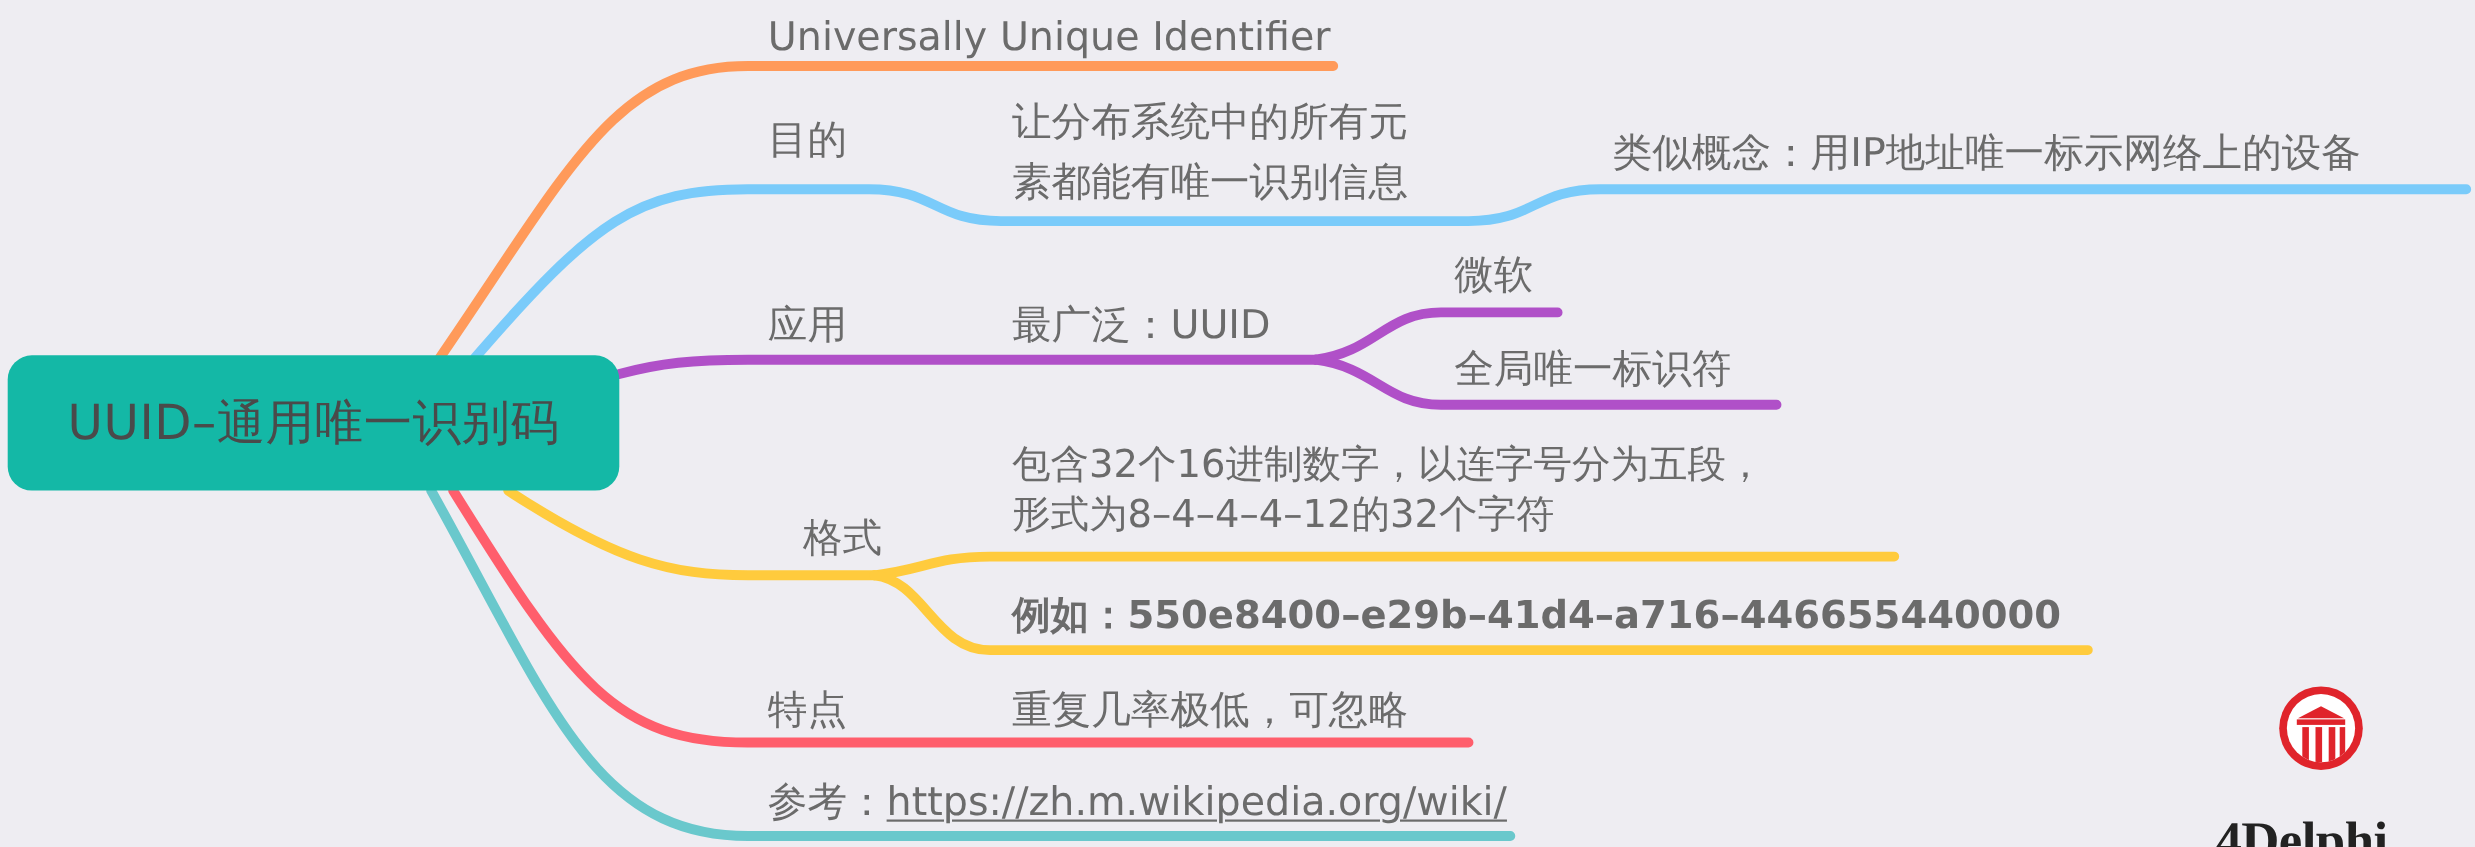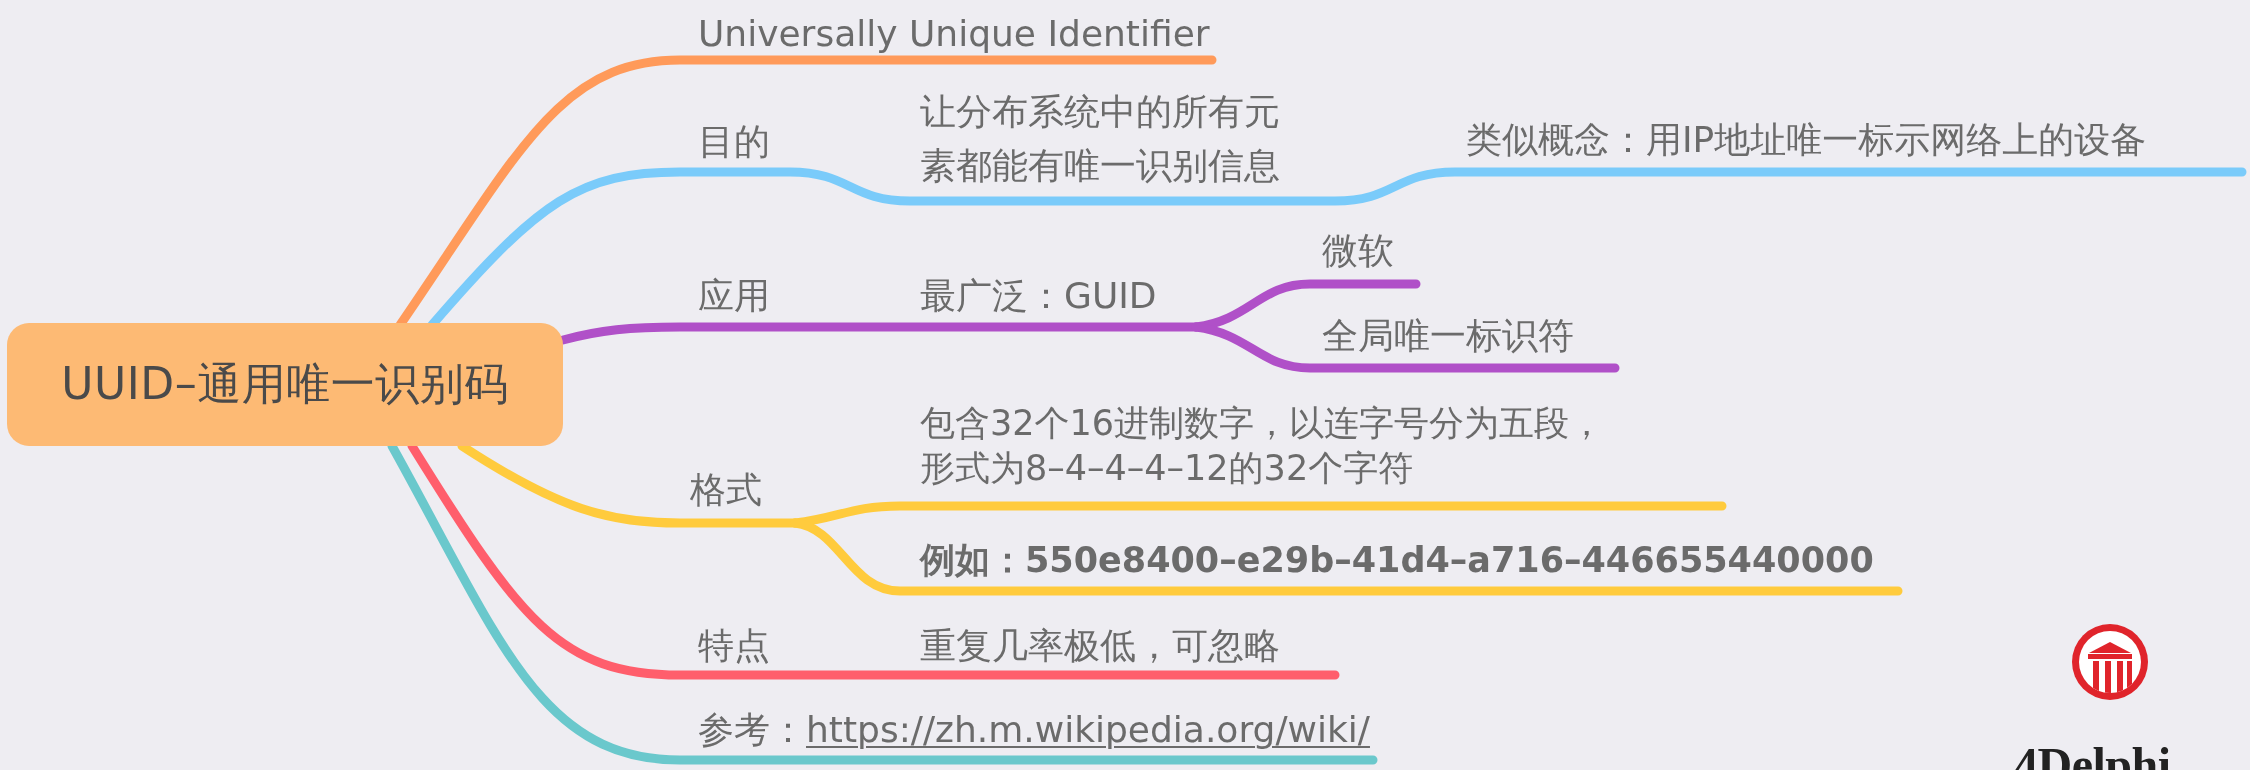--- a/index.html
+++ b/index.html
@@ -1,20 +1,20 @@
 <!DOCTYPE html>
 <html><head>
 <meta charset="utf-8">
 <style>
   html, body { margin:0; padding:0; }
   body { width:2250px; height:770px; background:#eeedf2; overflow:hidden; position:relative;
          font-family:"DejaVu Sans", "Liberation Sans", sans-serif; }
   svg.links { position:absolute; left:0; top:0; }
   .lnk { fill:none; stroke-width:9; stroke-linecap:round; }
-  .root { position:absolute; left:7px; top:323px; width:556px; height:123px; background:#fdba74;
+  .root { position:absolute; left:7px; top:323px; width:556px; height:123px; background:#14b8a6;
           border-radius:22px; display:flex; align-items:center; justify-content:center; }
   .root span { font-size:44px; color:#4a4a4a; letter-spacing:0.5px; }
   .t { position:absolute; color:#6b6b6b; font-size:36px; line-height:40px; white-space:nowrap; }
   .t.sm { font-size:35px; }
   .t a { color:#6b6b6b; text-decoration:underline; text-underline-offset:4px; text-decoration-thickness:2px;margin-top:22px; }
   .logo { position:absolute; left:2010px; top:620px; width:210px; height:150px; }
   .logo .circle { position:absolute; left:62px; top:4px; width:76px; height:76px; border-radius:50%; background:#e0242b; }
   .logo .circle .inner { position:absolute; left:7px; top:7px; width:62px; height:62px; border-radius:50%; background:#fff; overflow:hidden; }
   .logo .brand { position:absolute; left:4px; top:84px; font-family:Liberation Serif, serif;
                  font-weight:bold; font-size:48px; color:#222; letter-spacing:-0.5px;margin-top:33px; }
@@ -40,31 +40,31 @@
 
   <path class="lnk" stroke="#6AC8CC" d="M392,446 C500,640 540,760 680,760 L1373,760"></path>
 </svg>
 
 <div class="root">
   <span>UUID–通用唯一识别码</span>
 </div>
 
 <div class="t" style="left:698px; top:14px;">Universally Unique Identifier</div>
 
-<div class="t" style="left:698px; top:122px;">目的</div>
+<div class="t" style="left:698px; top:108px;">目的</div>
 <div class="t" style="left:920px; top:92px;">让分布系统中的所有元</div>
 <div class="t" style="left:920px; top:146px;">素都能有唯一识别信息</div>
 <div class="t" style="left:1466px; top:120px;">类似概念：用IP地址唯一标示网络上的设备</div>
 
 <div class="t" style="left:698px; top:276px;">应用</div>
-<div class="t" style="left:920px; top:276px;">最广泛：GUID</div>
+<div class="t" style="left:920px; top:276px;">最广泛：UUID</div>
 <div class="t" style="left:1322px; top:231px;">微软</div>
 <div class="t" style="left:1322px; top:316px;">全局唯一标识符</div>
 
-<div class="t" style="left:690px; top:470px;">格式</div>
+<div class="t" style="left:730px; top:470px;">格式</div>
 <div class="t sm" style="left:920px; top:403px;">包含32个16进制数字，以连字号分为五段，</div>
 <div class="t sm" style="left:920px; top:448px;">形式为8–4–4–4–12的32个字符</div>
 <div class="t sm" style="left:920px; top:540px;font-weight:bold;">例如：550e8400–e29b–41d4–a716–446655440000</div>
 
 <div class="t" style="left:698px; top:626px;">特点</div>
 <div class="t" style="left:920px; top:626px;">重复几率极低，可忽略</div>
 
 <div class="t" style="left:698px; top:710px;">
   <span>参考：</span><a>https://zh.m.wikipedia.org/wiki/</a>
 </div>

